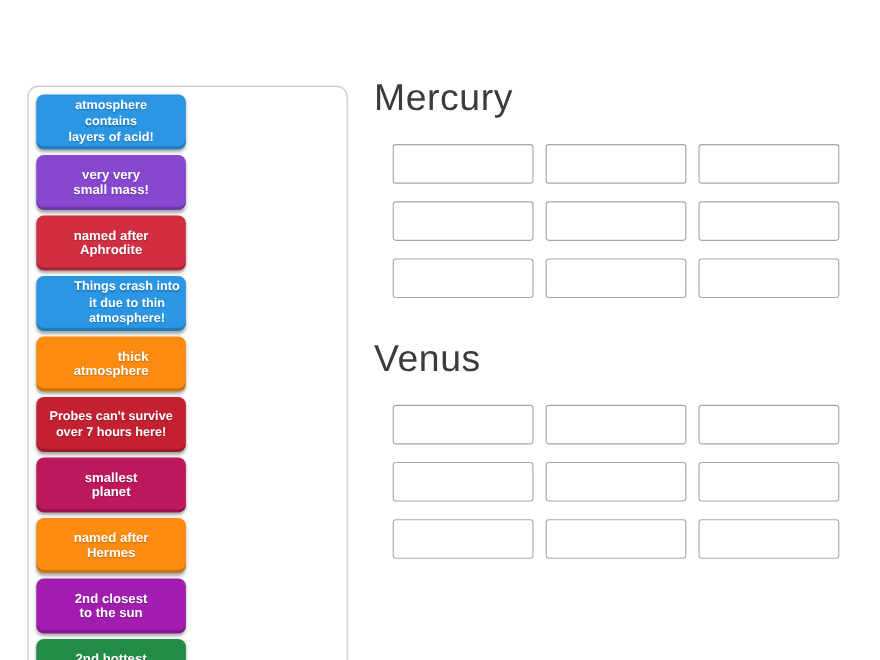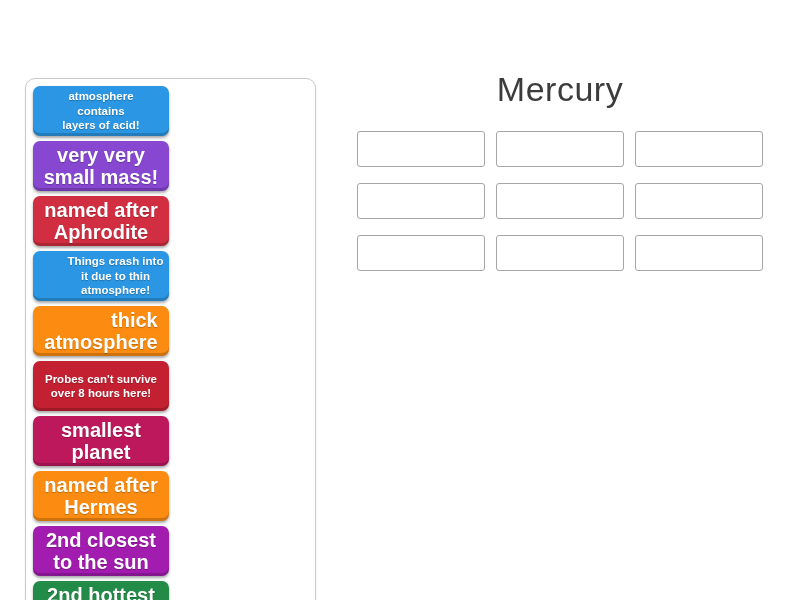--- a/index.html
+++ b/index.html
@@ -36,33 +36,33 @@
     text-align:center;
     color:#ffffff;
     font-weight:bold;
     white-space:pre-line;
     line-height:1.12;
     cursor:grab;
     text-shadow:0 1px 1px rgba(0,0,0,0.25);
     box-shadow:0 2px 3px rgba(0,0,0,0.35), inset 0 -3px 0 rgba(0,0,0,0.18);
     padding:2px 4px;
   }
-  .tile.lg { font-size:20px; }
+  .tile.lg { font-size:12px; }
   .tile.sm { font-size:11.5px; line-height:1.25; }
 
   
   .groups {
     position:absolute;
     left:340px; top:70px;
     width:440px;
   }
   .group { width:100%; }
   .group + .group { margin-top:36px; }
   .group-title {
-    text-align:center;
+    text-align:left;
     font-size:34px;
     font-weight:400;
     color:#3c3c3c;
     margin-bottom:22px;
     letter-spacing:0.5px;
   }
   .slots {
     display:grid;
     grid-template-columns:repeat(3, 128px);
     gap:16px 11px;
@@ -87,21 +87,21 @@
     <div class="tile lg" style="background: rgb(135, 71, 209);">very very
 small mass!</div>
     <div class="tile lg" style="background: rgb(209, 46, 65);">named after
 Aphrodite</div>
     <div class="tile sm" style="background: rgb(43, 150, 227); padding-left: 33px;">Things crash into
 it due to thin
 atmosphere!</div>
     <div class="tile lg" style="background: rgb(251, 140, 17); text-align: right;">thick
 atmosphere</div>
     <div class="tile sm" style="background: rgb(195, 32, 49);">Probes can't survive
-over 8 hours here!</div>
+over 7 hours here!</div>
     <div class="tile lg" style="background: #be185d;">smallest
 planet</div>
     <div class="tile lg" style="background: rgb(251, 140, 17);">named after
 Hermes</div>
     <div class="tile lg" style="background: #a21caf;">2nd closest
 to the sun</div>
     <div class="tile lg" style="background: rgb(35, 139, 72);">2nd hottest
 planet</div>
 
   </div>
@@ -116,15 +116,29 @@
         <div class="slot"></div>
         <div class="slot"></div>
         <div class="slot"></div>
         <div class="slot"></div>
         <div class="slot"></div>
         <div class="slot"></div>
         <div class="slot"></div>
       </div>
     </section>
 
+    <section class="group">
+      <h2 class="group-title">Venus</h2>
+      <div class="slots">
+        <div class="slot"></div>
+        <div class="slot"></div>
+        <div class="slot"></div>
+        <div class="slot"></div>
+        <div class="slot"></div>
+        <div class="slot"></div>
+        <div class="slot"></div>
+        <div class="slot"></div>
+        <div class="slot"></div>
+      </div>
+    </section>
 
   </div>
 </div>
 
 </body></html>

